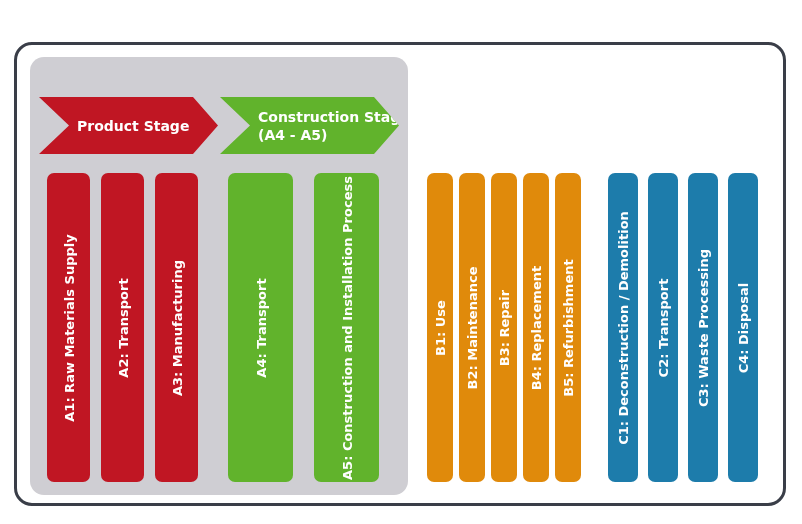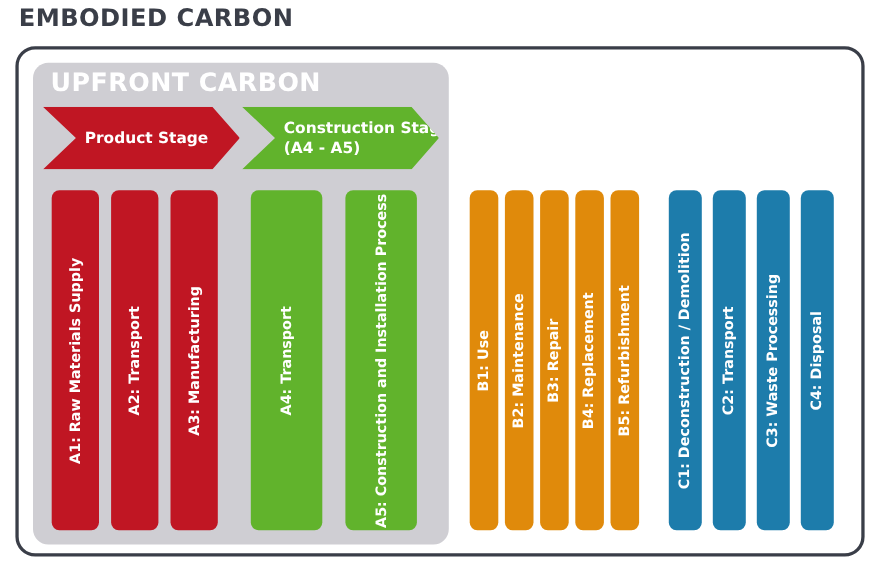--- a/index.html
+++ b/index.html
@@ -76,26 +76,24 @@
   .stage-product{left:39px;}
   .stage-construction{left:220px;}
   .stage-use{left:419px;}
   .stage-endoflife{left:600px;}
 </style>
 </head>
 <body>
 
 <div class="canvas">
 
-  <div class="page-title">EMBODIED CARBON</div>
 
   <div class="outer-box"></div>
 
   <div class="upfront-panel"></div>
-  <div class="upfront-label">UPFRONT CARBON</div>
 
   <div class="stage stage-product">
     <div class="arrow" style="background-color: rgb(192, 22, 35);">
       <div class="arrow-text">
         <span>Product Stage</span>
       </div>
     </div>
     <div class="bars bars-3">
       <div class="bar" style="background-color: rgb(192, 22, 35);">
         <span class="bar-label">A1: Raw Materials Supply</span>

